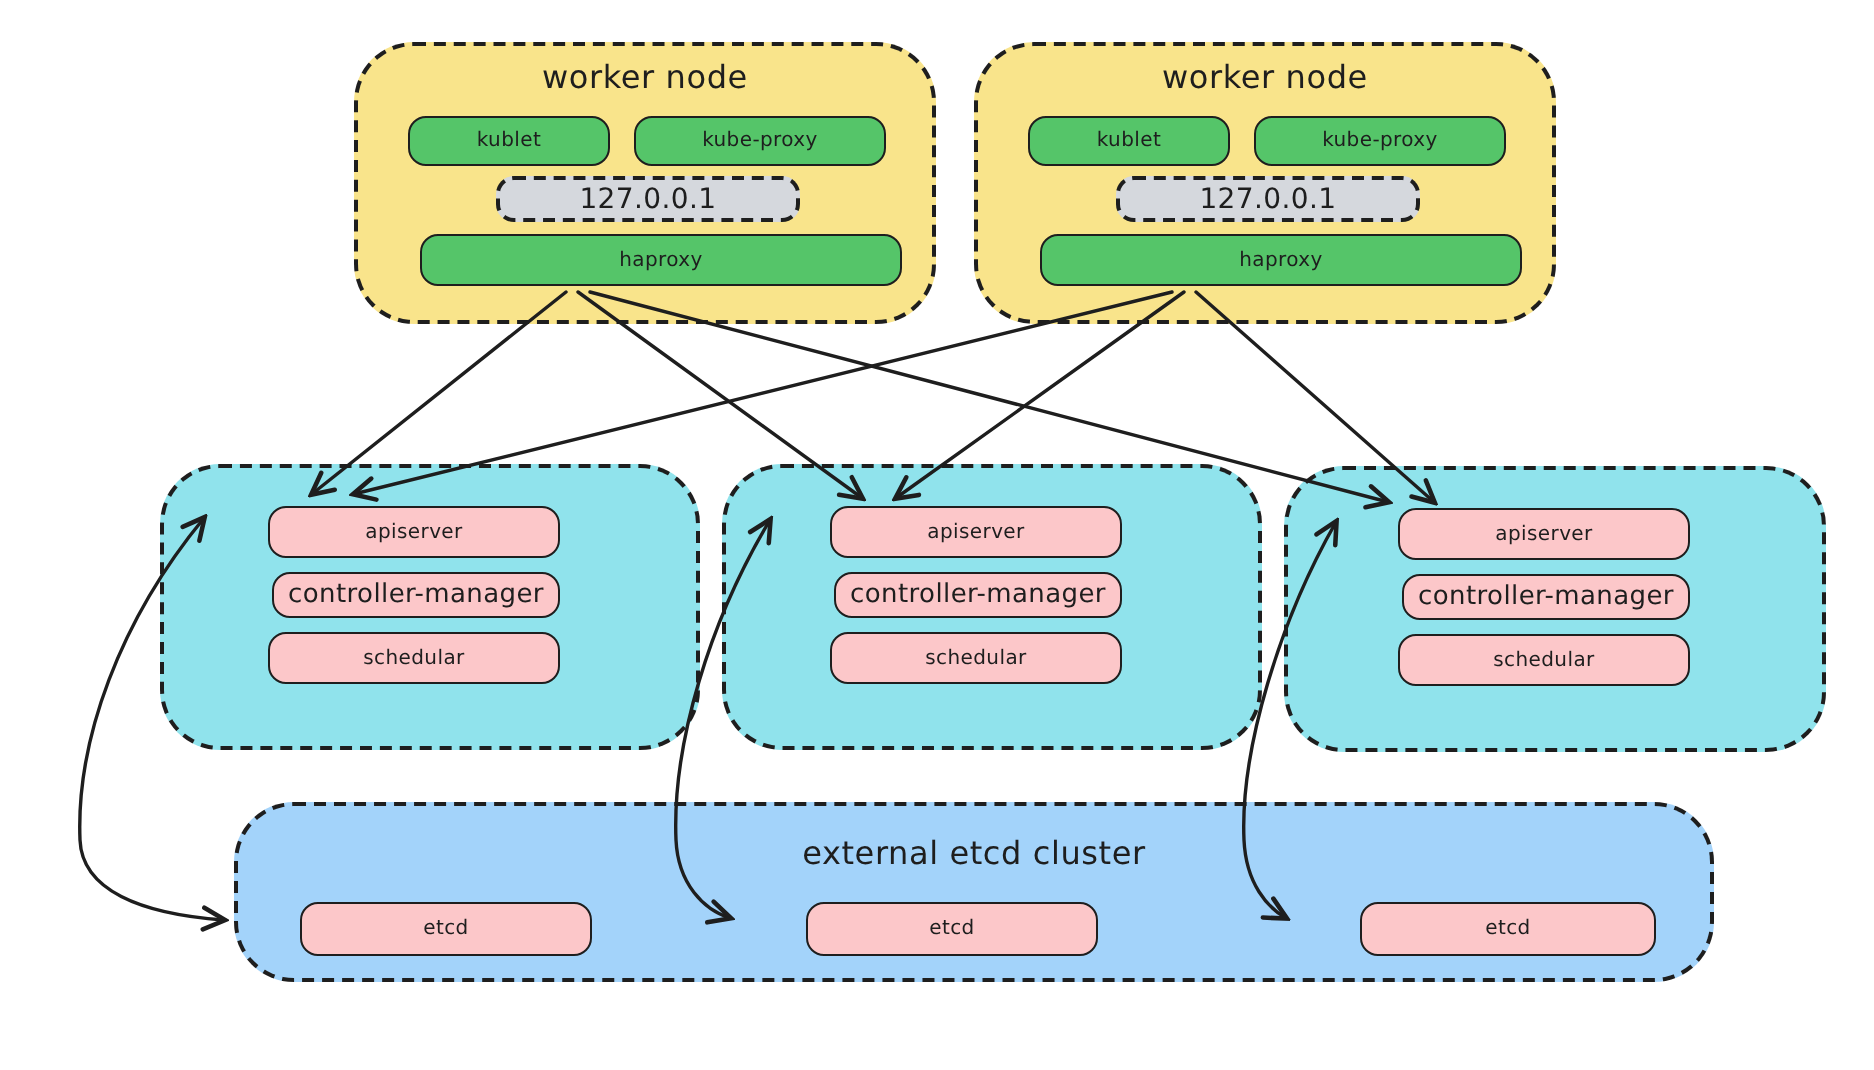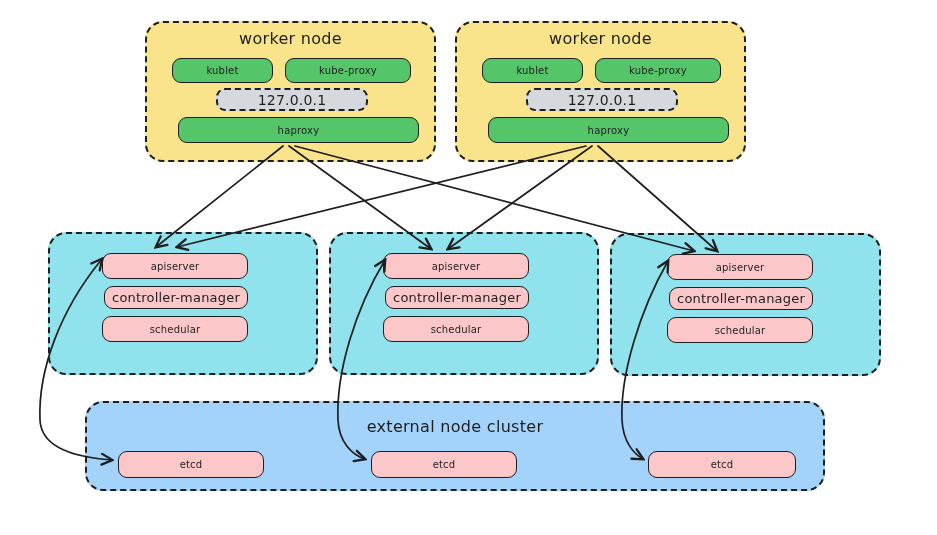--- a/index.html
+++ b/index.html
@@ -1,20 +1,20 @@
 <!DOCTYPE html>
 <html><head>
 <meta charset="utf-8">
 <style>
   html,body{margin:0;padding:0;background:#ffffff;}
   .canvas{
     position:relative;width:937px;height:535px;background:#ffffff;
     font-family:"DejaVu Sans",sans-serif;color:#1e1e1e;overflow:hidden;
   }
-  .group{position:absolute;box-sizing:border-box;border:2.6px dashed #1e1e1e;border-radius:18px;}
+  .group{position:absolute;box-sizing:border-box;border:2.6px dashed #1e1e1e;border-radius:30px;margin-left:32px;}
   .worker{background:#f9e48b;}
   .cplane{background:#90e3ec;}
   .etcdcl{background:#a3d3fa;}
   .grp-title{position:absolute;left:0;right:0;text-align:center;font-size:16px;letter-spacing:.3px;}
   .pill{
     position:absolute;box-sizing:border-box;display:flex;align-items:center;justify-content:center;
     border:1.8px solid #1e1e1e;border-radius:9px;font-size:10px;letter-spacing:.2px;
   }
   .green{background:#55c569;}
   .pink{background:#fcc7c9;}
@@ -55,21 +55,21 @@
     <div class="pill pink" style="left:52px;top:82px;width:146px;height:26px;">schedular</div>
   </div>
 
   <div class="group cplane" style="left:610px;top:233px;width:271px;height:143px;">
     <div class="pill pink" style="left:55px;top:19px;width:146px;height:26px;">apiserver</div>
     <div class="pill pink small-text" style="left:57px;top:52px;width:144px;height:23px;">controller-manager</div>
     <div class="pill pink" style="left:55px;top:82px;width:146px;height:26px;">schedular</div>
   </div>
 
   <div class="group etcdcl" style="left:85px;top:401px;width:740px;height:90px;">
-    <div class="grp-title" style="top:14px;font-size:16px;">external node cluster</div>
+    <div class="grp-title" style="top:14px;font-size:16px;">external etcd cluster</div>
     <div class="pill pink" style="left:31px;top:48px;width:146px;height:27px;">etcd</div>
     <div class="pill pink" style="left:284px;top:48px;width:146px;height:27px;">etcd</div>
     <div class="pill pink" style="left:561px;top:48px;width:148px;height:27px;">etcd</div>
   </div>
 
   <svg class="arrows" width="937" height="535" viewBox="0 0 937 535">
     <defs>
       <marker id="ah" viewBox="0 0 12 12" refX="10" refY="6" markerWidth="8.5" markerHeight="8.5" orient="auto-start-reverse">
         <path d="M1.5,1.5 L10.5,6 L1.5,10.5" fill="none" stroke="#1e1e1e" stroke-width="1.9" stroke-linecap="round"></path>
       </marker>

